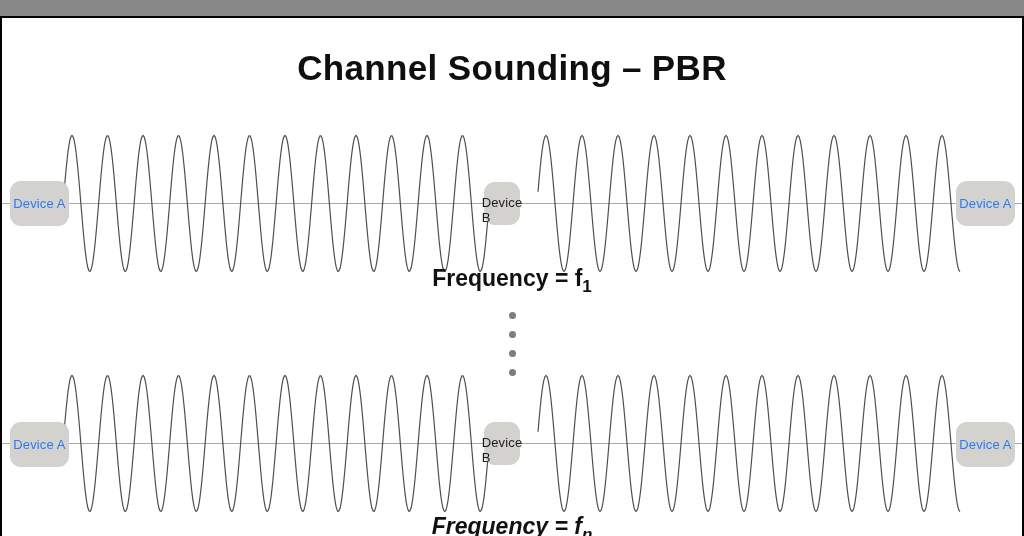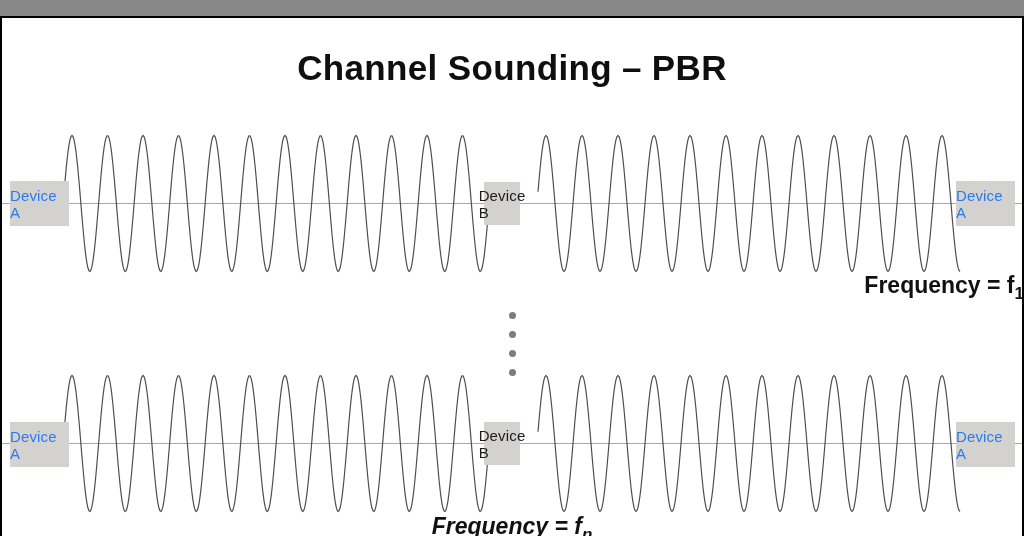--- a/index.html
+++ b/index.html
@@ -16,36 +16,36 @@
     position:absolute;left:0;right:0;top:30px;margin:0;
     text-align:center;font-size:35px;line-height:44px;font-weight:800;
     letter-spacing:.01em;color:var(--title-text,#0f0f0f);z-index:3;
   }
   .wave-svg{position:absolute;left:0;top:0;z-index:1;}
   .wave-path{fill:none;stroke:var(--wave-stroke,#4f4f4f);stroke-width:1.2;}
   .baseline{stroke:var(--baseline,#a9a9a9);stroke-width:1;}
   .device-box{
     position:absolute;z-index:2;background:var(--box-fill,#d4d2cf);
     display:flex;align-items:center;justify-content:center;
-    font-size:15px;font-weight:500;letter-spacing:.01em;
+    font-size:13px;font-weight:500;letter-spacing:.01em;border-radius:11px;
   }
   .box-a{color:var(--device-a-text,#2b7af0);}
   .box-b{color:var(--device-b-text,#1c1c1c);}
   .r1a{top:165px;height:45px;}
   .r1b{top:166px;height:43px;}
   .r2a{top:406px;height:45px;}
   .r2b{top:406px;height:43px;}
   .pos-left{left:10px;width:59px;}
-  .pos-mid{left:484px;width:36px;}
+  .pos-mid{left:484px;width:36px;align-items:flex-end;}
   .pos-right{left:956px;width:59px;}
   .freq-label{
     position:absolute;left:0;right:0;text-align:center;z-index:3;
     font-size:23px;font-weight:600;color:var(--frequency-text,#111);
   }
-  .freq-1{top:256px;text-align:right;}
+  .freq-1{top:249px;}
   .freq-n{top:497px;font-style:italic;}
   .freq-label sub{font-size:.74em;font-weight:600;}
   .dots{
     position:absolute;left:0;right:0;top:296px;z-index:3;
     display:flex;flex-direction:column;align-items:center;gap:12px;
   }
   .dot{width:7px;height:7px;border-radius:50%;background:var(--dots,#7d7d7d);}
 </style>
 </head>
 <body>

